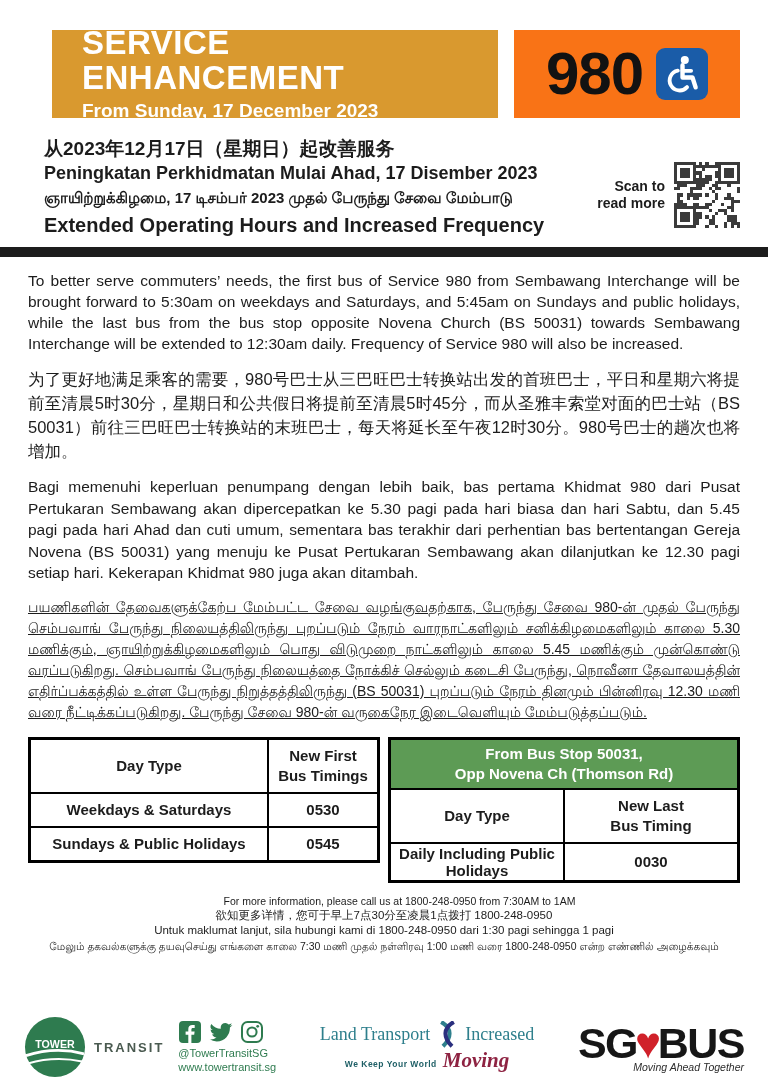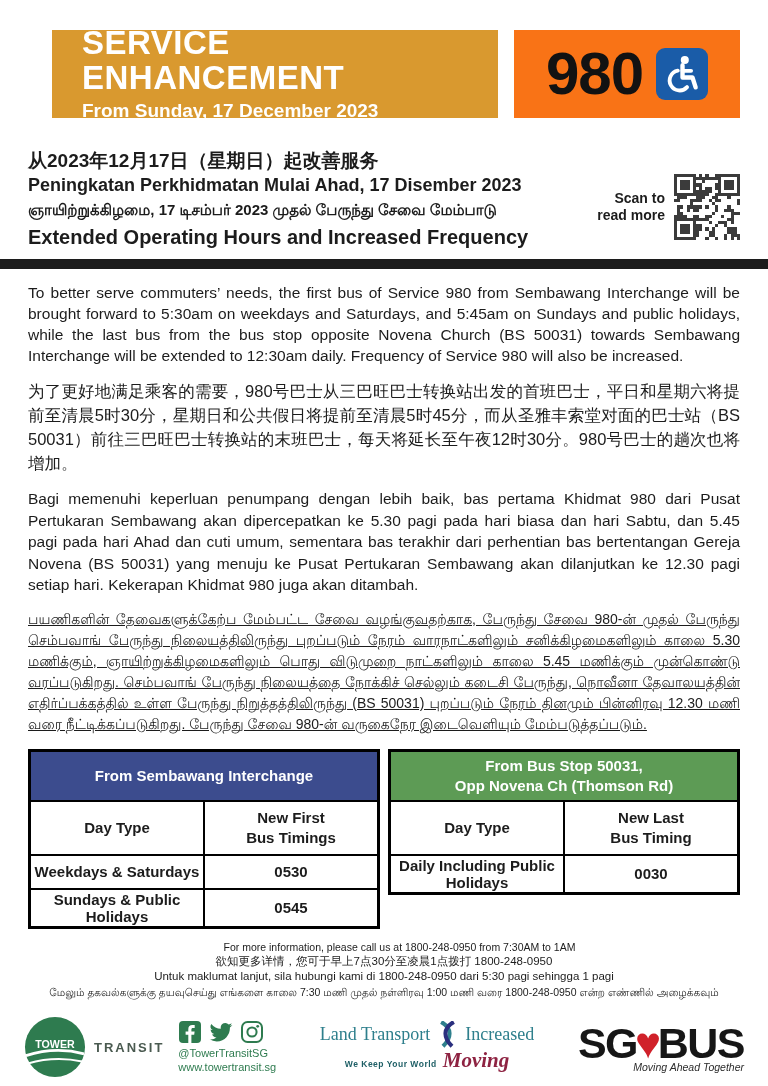--- a/index.html
+++ b/index.html
@@ -2,29 +2,29 @@
 <html><head>
 <meta charset="utf-8">
 <style>
   html,body{margin:0;padding:0;background:#e8e8e8;}
   .page{
     width:768px;height:1086px;background:#ffffff;margin:0 auto;
     font-family:"Liberation Sans", sans-serif;color:#1c1c1c;
     display:flex;flex-direction:column;overflow:hidden;position:relative;
   }
   
-  .header-row{display:flex;gap:16px;margin:30px 28px 16px 28px;height:88px;flex:0 0 auto;padding-left:24px;}
+  .header-row{display:flex;gap:16px;margin:30px 28px 4px 28px;height:88px;flex:0 0 auto;padding-left:24px;}
   .banner{background:#D9992F;flex:1;display:flex;flex-direction:column;justify-content:center;padding-left:30px;}
   .banner-title{color:#fff;font-weight:bold;font-size:33px;letter-spacing:.5px;line-height:1.05;}
   .banner-sub{color:#fff;font-weight:bold;font-size:19px;margin-top:5px;}
   .route-box{background:#f97316;width:226px;display:flex;align-items:center;justify-content:center;gap:13px;flex:0 0 auto;}
   .route-number{font-size:60px;font-weight:bold;color:#121212;line-height:1;letter-spacing:-1px;}
   .wheelchair{width:52px;height:52px;background:#1A5CA8;border-radius:9px;display:flex;align-items:center;justify-content:center;}
   
-  .headline-row{display:flex;margin:15px 28px 0 28px;flex:0 0 auto;}
+  .headline-row{display:flex;margin:15px 28px 0 44px;flex:0 0 auto;}
   .headline-texts{flex:1;min-width:0;}
   .h-zh{font-size:19px;font-weight:bold;line-height:24px;}
   .h-ms{font-size:18px;font-weight:bold;line-height:25px;}
   .h-ta{font-size:15px;font-weight:bold;line-height:23px;}
   .h-en{font-size:20px;font-weight:bold;line-height:27px;margin-top:3px;}
   .scan-block{display:flex;align-items:center;gap:9px;margin-top:14px;flex:0 0 auto;}
   .scan-text{font-weight:bold;font-size:14px;line-height:1.25;text-align:right;}
   .qr{width:66px;height:66px;display:grid;grid-template-columns:repeat(21,1fr);grid-template-rows:repeat(21,1fr);background:#fff;}
   .qr .b{background:#3b3b3b;}
   
@@ -559,25 +559,20 @@
   <div class="para p-en">To better serve commuters’ needs, the first bus of Service 980 from Sembawang Interchange will be brought forward to 5:30am on weekdays and Saturdays, and 5:45am on Sundays and public holidays, while the last bus from the bus stop opposite Novena Church (BS 50031) towards Sembawang Interchange will be extended to 12:30am daily. Frequency of Service 980 will also be increased.</div>
   <div class="para p-zh">为了更好地满足乘客的需要，980号巴士从三巴旺巴士转换站出发的首班巴士，平日和星期六将提前至清晨5时30分，星期日和公共假日将提前至清晨5时45分，而从圣雅丰索堂对面的巴士站（BS 50031）前往三巴旺巴士转换站的末班巴士，每天将延长至午夜12时30分。980号巴士的趟次也将增加。</div>
   <div class="para p-ms">Bagi memenuhi keperluan penumpang dengan lebih baik, bas pertama Khidmat 980 dari Pusat Pertukaran Sembawang akan dipercepatkan ke 5.30 pagi pada hari biasa dan hari Sabtu, dan 5.45 pagi pada hari Ahad dan cuti umum, sementara bas terakhir dari perhentian bas bertentangan Gereja Novena (BS 50031) yang menuju ke Pusat Pertukaran Sembawang akan dilanjutkan ke 12.30 pagi setiap hari. Kekerapan Khidmat 980 juga akan ditambah.</div>
   <div class="para p-ta">பயணிகளின் தேவைகளுக்கேற்ப மேம்பட்ட சேவை வழங்குவதற்காக, பேருந்து சேவை 980-ன் முதல் பேருந்து செம்பவாங் பேருந்து நிலையத்திலிருந்து புறப்படும் நேரம் வாரநாட்களிலும் சனிக்கிழமைகளிலும் காலை 5.30 மணிக்கும், ஞாயிற்றுக்கிழமைகளிலும் பொது விடுமுறை நாட்களிலும் காலை 5.45 மணிக்கும் முன்கொண்டு வரப்படுகிறது. செம்பவாங் பேருந்து நிலையத்தை நோக்கிச் செல்லும் கடைசி பேருந்து, நொவீனா தேவாலயத்தின் எதிர்ப்பக்கத்தில் உள்ள பேருந்து நிறுத்தத்திலிருந்து (BS 50031) புறப்படும் நேரம் தினமும் பின்னிரவு 12.30 மணி வரை நீட்டிக்கப்படுகிறது. பேருந்து சேவை 980-ன் வருகைநேர இடைவெளியும் மேம்படுத்தப்படும்.</div>
 
   <div class="tables-row">
 
     <div class="tbl-wrap">
       <table class="sched">
         <tbody>
-            <tr>
-          <td class="tbl-title blue" colspan="2">
-            <div>From Sembawang Interchange</div>
-          </td>
-        </tr>
         <tr>
           <td class="col-head">Day Type</td>
           <td class="col-head time-col">
             <div>New First</div>
             <div>Bus Timings</div>
           </td>
         </tr>
         <tr>
           <td class="cell">Weekdays &amp; Saturdays</td>
           <td class="cell time-col">0530</td>
@@ -612,21 +607,21 @@
         </tr>
       </tbody>
         </table>
     </div>
 
   </div>
 
   <div class="footer-info">
     <div class="f-line f-en">For more information, please call us at 1800-248-0950 from 7:30AM to 1AM</div>
     <div class="f-line f-zh">欲知更多详情，您可于早上7点30分至凌晨1点拨打 1800-248-0950</div>
-    <div class="f-line f-ms">Untuk maklumat lanjut, sila hubungi kami di 1800-248-0950 dari 5:30 pagi sehingga 1 pagi</div>
+    <div class="f-line f-ms">Untuk maklumat lanjut, sila hubungi kami di 1800-248-0950 dari 1:30 pagi sehingga 1 pagi</div>
     <div class="f-line f-ta">மேலும் தகவல்களுக்கு தயவுசெய்து எங்களை காலை 7:30 மணி முதல் நள்ளிரவு 1:00 மணி வரை 1800-248-0950 என்ற எண்ணில் அழைக்கவும்</div>
   </div>
 
   <div class="logos-row">
 
     <div class="tt-group">
       <svg viewBox="0 0 64 64" width="62" height="62">
         <circle cx="32" cy="32" r="31" fill="#2E7B4F"></circle>
         <path d="M2 41 Q32 31 62 39" stroke="#fff" stroke-width="3" fill="none"></path>
         <path d="M4 49 Q32 41 60 47" stroke="#fff" stroke-width="2" fill="none"></path>

